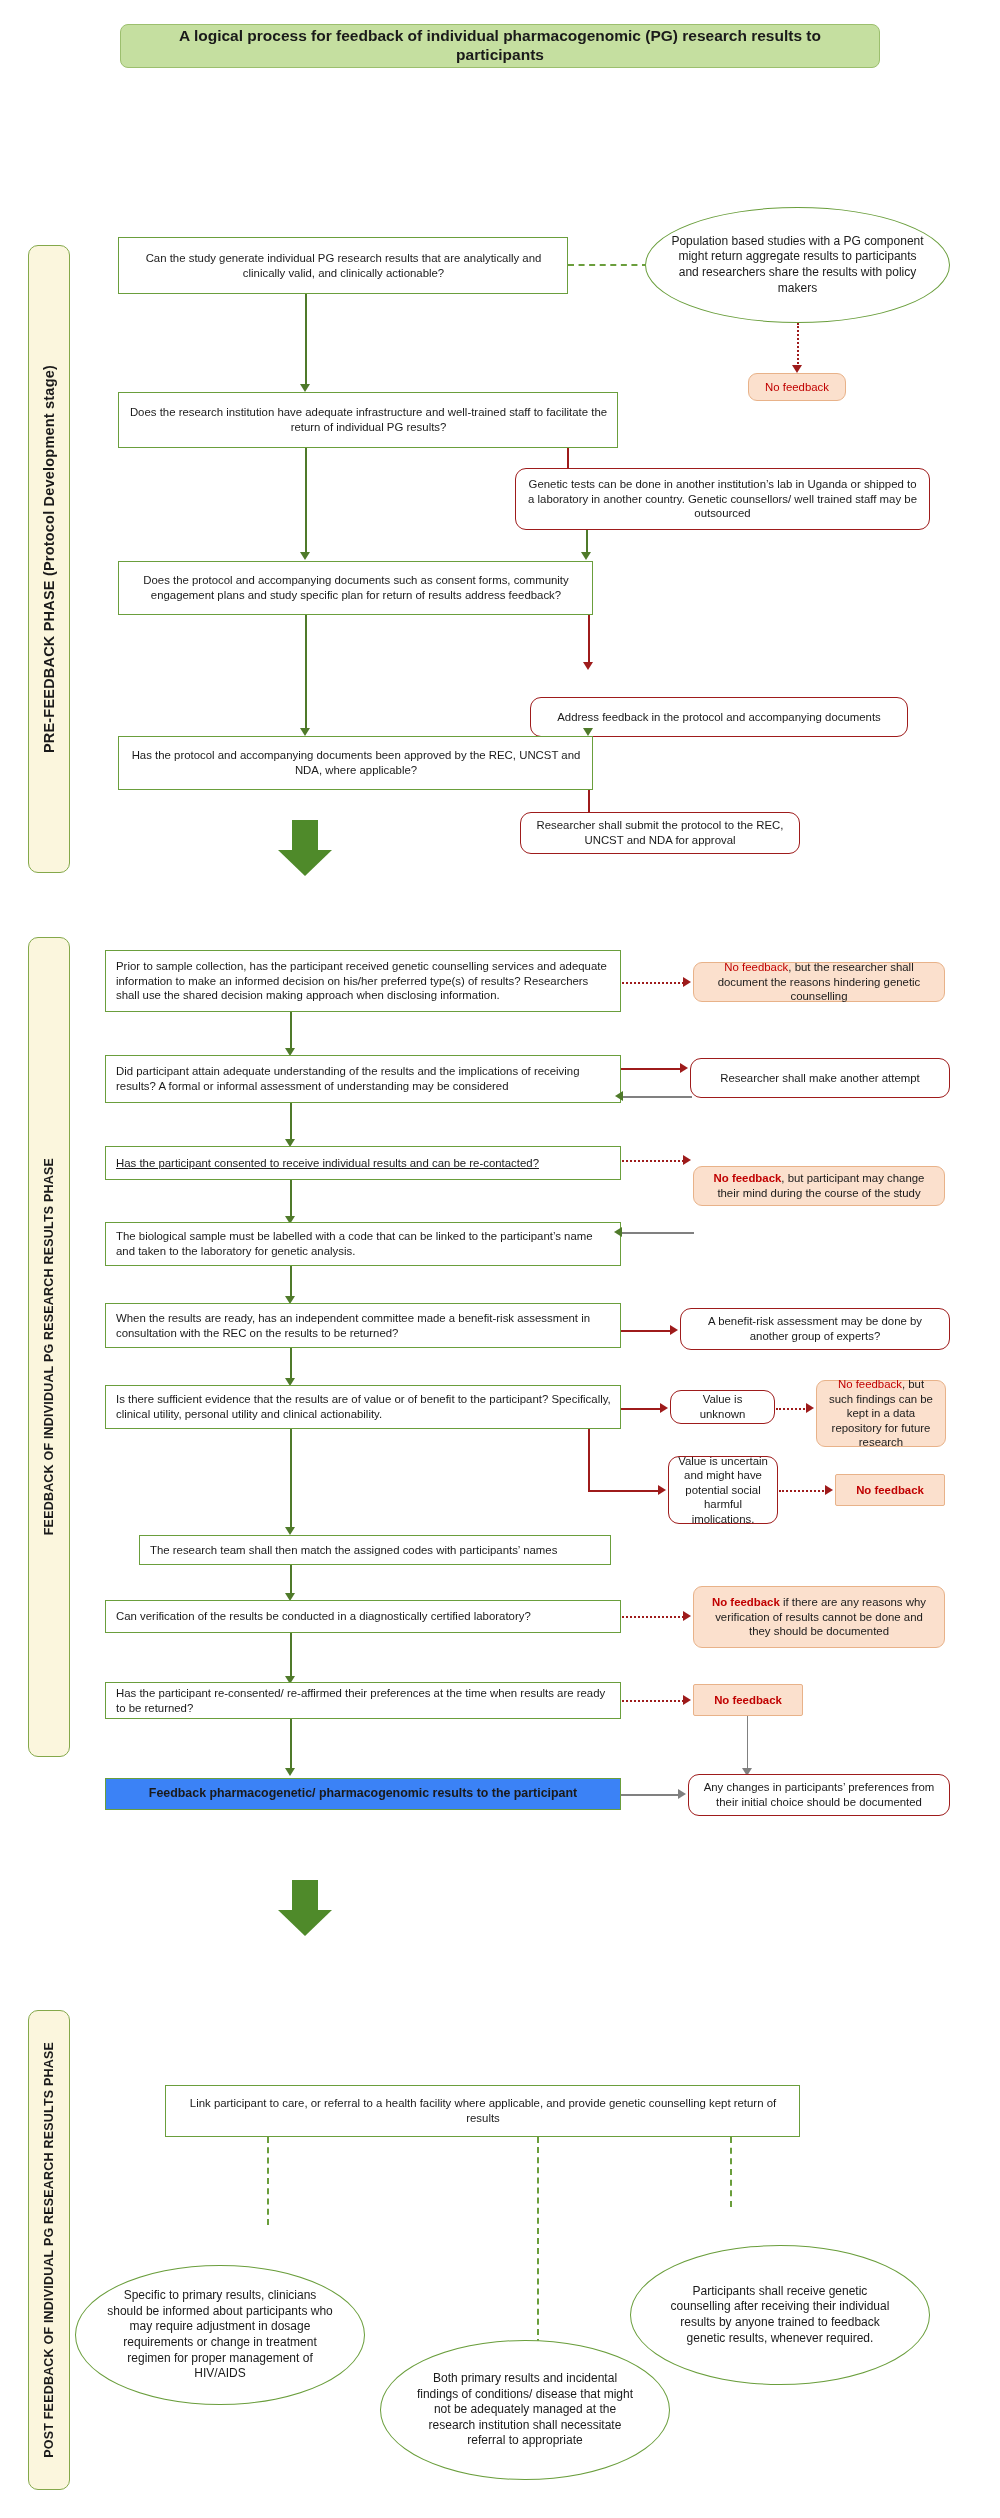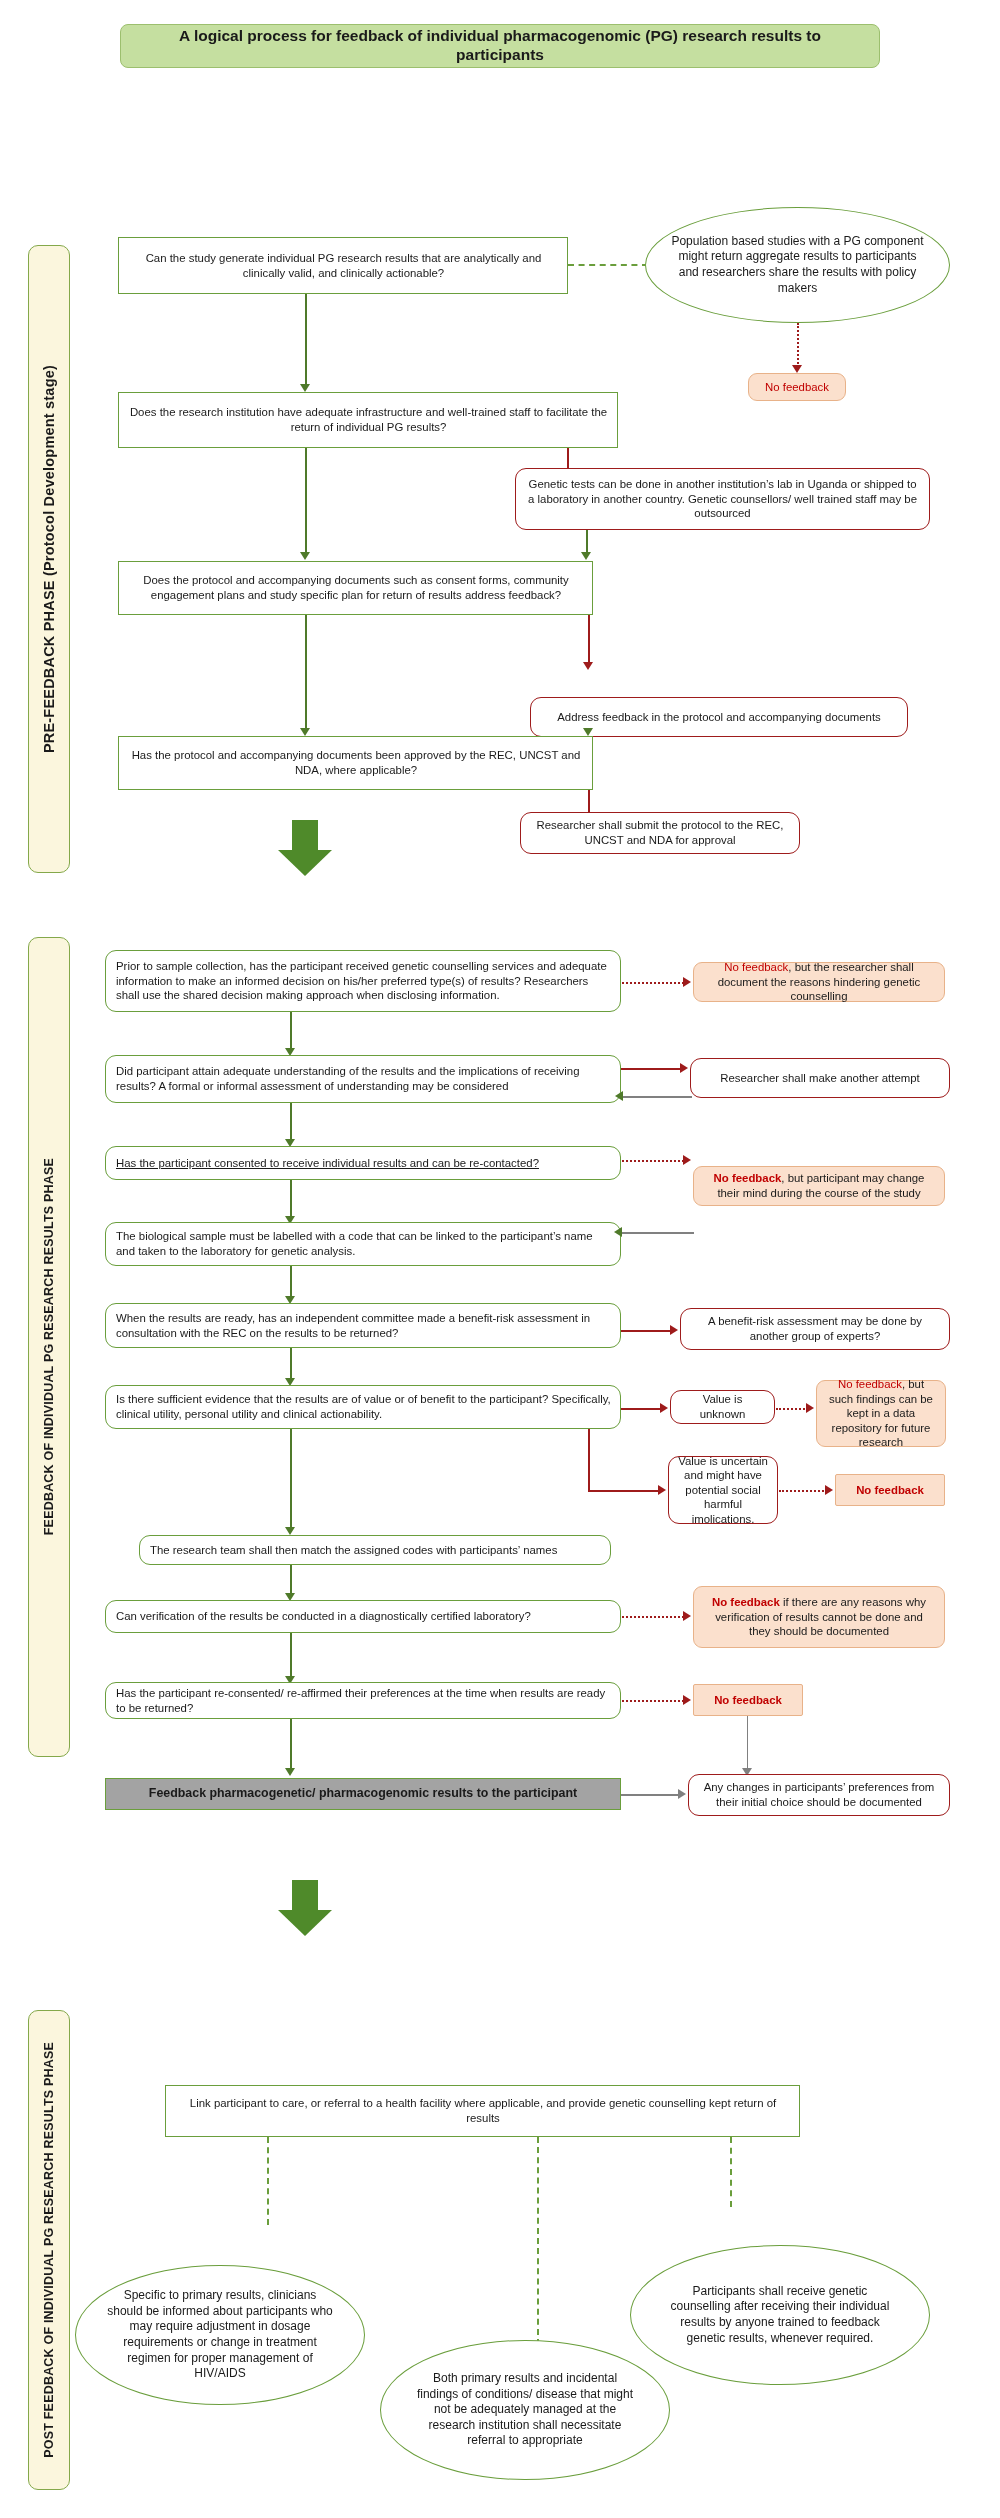--- a/index.html
+++ b/index.html
@@ -49,23 +49,23 @@
     text-align: center; line-height: 1.28;
     padding: 5px 9px;
     font-size: 11.4px;
     color: #1a1a1a;
     background: #ffffff;
   }
   .node.green {
     border: 1.4px solid #6a9e3c;
     padding-left: 10px;
   }
-  .node.green-left { text-align: left; justify-content: flex-start; border-radius: 11px; }
+  .node.green-left { text-align: left; justify-content: flex-start; }
   .node.green-fill {
-    background: #a3a3a3; border: 1.4px solid #6a9e3c;
+    background: #3b82f6; border: 1.4px solid #6a9e3c;
     font-weight: bold; font-size: 12.4px;
   }
   .node.red {
     border: 1.8px solid #9e1b1b;
     border-radius: 11px;
   }
   .node.peach {
     background: #fbe0cd;
     border: 1px solid #e8b289;
     border-radius: 9px;

